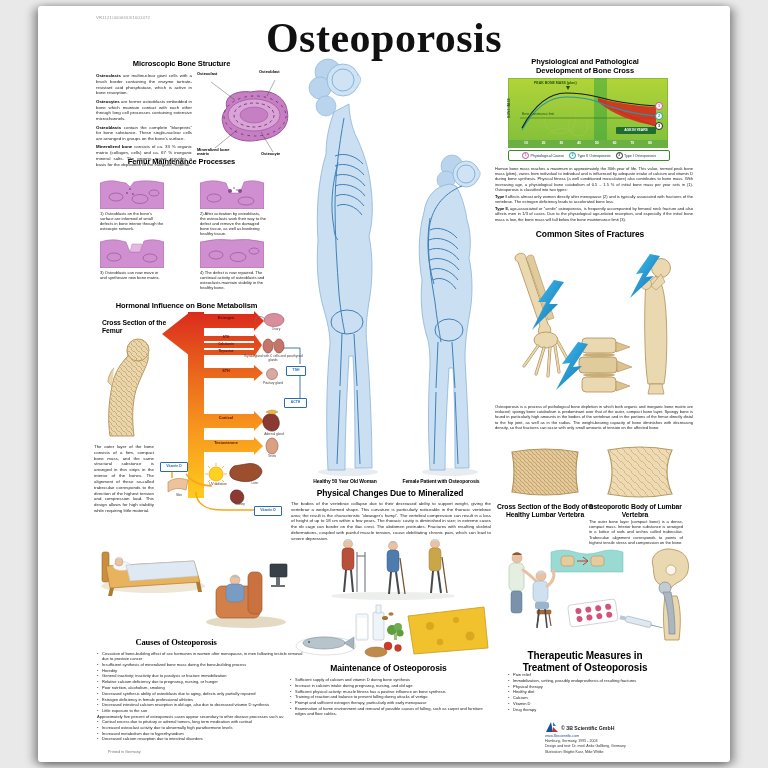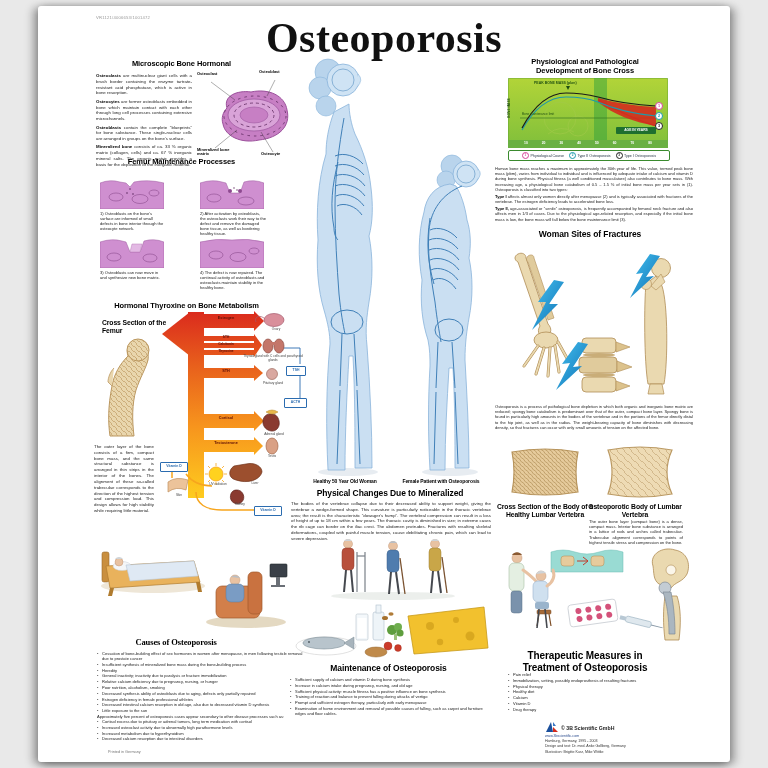--- a/index.html
+++ b/index.html
@@ -40,21 +40,21 @@
 </head>
 <body>
 
 <div id="canvas">
 <div id="poster">
 
   <div class="abs catalog" style="left:58px;top:9px;">VR1121/4006653/1001472</div>
   <div class="abs ctr title" style="left:0;top:8px;width:692px;">Osteoporosis</div>
 
   <div class="abs" style="left:56px;top:54px;width:205px;height:100px;">
-    <div class="abs h h75 ctr" style="left:0;top:0;width:175px;">Microscopic Bone Hormonal</div>
+    <div class="abs h h75 ctr" style="left:0;top:0;width:175px;">Microscopic Bone Structure</div>
     <div class="abs" style="left:2px;top:13px;width:96px;">
       <p class="t jst" style="margin:0 0 2.5px 0;"><span class="lead">Osteoclasts</span> <span>are multinuclear giant cells with a brush border containing the enzyme tartrate-resistant acid phosphatase, which is active in bone resorption.</span></p>
       <p class="t jst" style="margin:0 0 2.5px 0;"><span class="lead">Osteocytes</span> <span>are former osteoblasts embedded in bone which maintain contact with each other through long cell processes containing extensive microchannels.</span></p>
       <p class="t jst" style="margin:0 0 2.5px 0;"><span class="lead">Osteoblasts</span> <span>contain the complete "blueprints" for bone substance. These single-nuclear cells are arranged in groups on the bone's surface.</span></p>
       <p class="t jst" style="margin:0;"><span class="lead">Mineralized bone</span> <span>consists of ca. 33 % organic matrix (collagen, cells) and ca. 67 % inorganic mineral salts. The organic matrix provides a basis for the deposition of the inorganic material.</span></p>
     </div>
     <div class="abs" style="left:103px;top:10px;width:100px;height:92px;">
       <svg width="100" height="92" viewBox="0 0 100 92">
         <path d="M30,38 C26,26 40,20 54,22 C72,18 88,26 90,40 C94,56 82,68 62,70 C44,74 28,66 26,54 C24,48 26,42 30,38 Z" fill="#c77fc4" stroke="#9b4f9b" stroke-width="1"></path>
         <ellipse cx="57" cy="45" rx="26" ry="16" fill="#d9a3d8" stroke="#a05aa2" stroke-width=".8"></ellipse>
@@ -122,21 +122,21 @@
             <ellipse cx="54" cy="21" rx="5" ry="3"></ellipse>
           </g>
     </svg>
     <div class="abs cap" style="left:6px;top:53px;width:64px;">1) Osteoblasts on the bone's surface are informed of small defects in bone interior through the osteocyte network.</div>
     <div class="abs cap" style="left:106px;top:53px;width:66px;">2) After activation by osteoblasts, the osteoclasts work their way to the defect and remove the damaged bone tissue, as well as bordering healthy tissue.</div>
     <div class="abs cap" style="left:6px;top:112px;width:64px;">3) Osteoblasts can now move in and synthesize new bone matrix.</div>
     <div class="abs cap" style="left:106px;top:112px;width:66px;">4) The defect is now repaired. The continual activity of osteoblasts and osteoclasts maintain stability in the healthy bone.</div>
   </div>
 
   <div class="abs" style="left:56px;top:296px;width:215px;height:228px;">
-    <div class="abs h h75 ctr" style="left:0;top:0;width:185px;">Hormonal Thyroxine on Bone Metabolism</div>
+    <div class="abs h h75 ctr" style="left:0;top:0;width:185px;">Hormonal Influence on Bone Metabolism</div>
     <div class="abs h h68" style="left:8px;top:17px;width:70px;">Cross Section of the Femur</div>
 
     <svg class="abs" style="left:0px;top:32px;" width="66" height="104" viewBox="0 0 66 104">
       <defs>
             <pattern id="spong" width="5" height="5" patternUnits="userSpaceOnUse">
               <path d="M0,2 L3,5 M2,0 L5,3" stroke="#c2a06a" stroke-width=".8" fill="none"></path>
             </pattern>
           </defs>
       <path d="M34,22 C26,30 20,40 18,52 C14,72 14,88 16,102 L40,102 C38,86 38,70 42,56 C46,44 52,34 54,26 C56,16 48,8 40,10 C34,12 32,16 34,22 Z" fill="#e9d6ad" stroke="#bb975f" stroke-width="1"></path>
       <circle cx="44" cy="16" r="11" fill="#e9d6ad" stroke="#bb975f" stroke-width="1"></circle>
@@ -469,21 +469,21 @@
             <span>Type I Osteoporosis</span>
           </span>
     </div>
   </div>
   <div class="abs t40 jst" style="left:457px;top:160px;width:198px;">
     <p style="margin:0 0 2px 0;">Human bone mass reaches a maximum in approximately the 30th year of life. This value, termed peak bone mass (pbm), varies from individual to individual and is influenced by adequate intake of calcium and vitamin D during bone synthesis. Physical fitness (a well conditioned musculature) also contributes to bone mass. With increasing age, a physiological bone catabolism of 0.5 – 1.5 % of initial bone mass per year sets in (1). Osteoporosis is classified into two types:</p>
     <p style="margin:0 0 2px 0;"><span class="lead">Type I</span> <span>affects almost only women directly after menopause (2) and is typically associated with fractures of the vertebrae. The estrogen deficiency leads to accelerated bone loss.</span></p>
     <p style="margin:0;"><span class="lead">Type II,</span> <span>age-associated or "senile" osteoporosis, is frequently accompanied by femoral neck fracture and also affects men in 1/3 of cases. Due to the physiological age-related resorption, and especially if the initial bone mass is low, the bone mass will fall below the bone maintenance limit (3).</span></p>
   </div>
 
-  <div class="abs h h85 ctr" style="left:452px;top:224px;width:200px;">Woman Sites of Fractures</div>
+  <div class="abs h h85 ctr" style="left:452px;top:224px;width:200px;">Common Sites of Fractures</div>
   <svg class="abs" style="left:460px;top:236px;" width="190" height="160" viewBox="0 0 190 160">
     <defs>
       <linearGradient id="boltg" x1="0" y1="0" x2="1" y2="1">
         <stop offset="0" stop-color="#45c2f0"></stop>
             <stop offset="1" stop-color="#0e6fb4"></stop>
       </linearGradient>
     </defs>
 
     <g>
       <path d="M20,12 C16,14 16,18 20,20 L42,84 C38,90 42,96 48,94 C54,92 54,86 50,82 L28,16 C28,12 24,10 20,12 Z" fill="#ead9b0" stroke="#b08d55" stroke-width=".8"></path>

